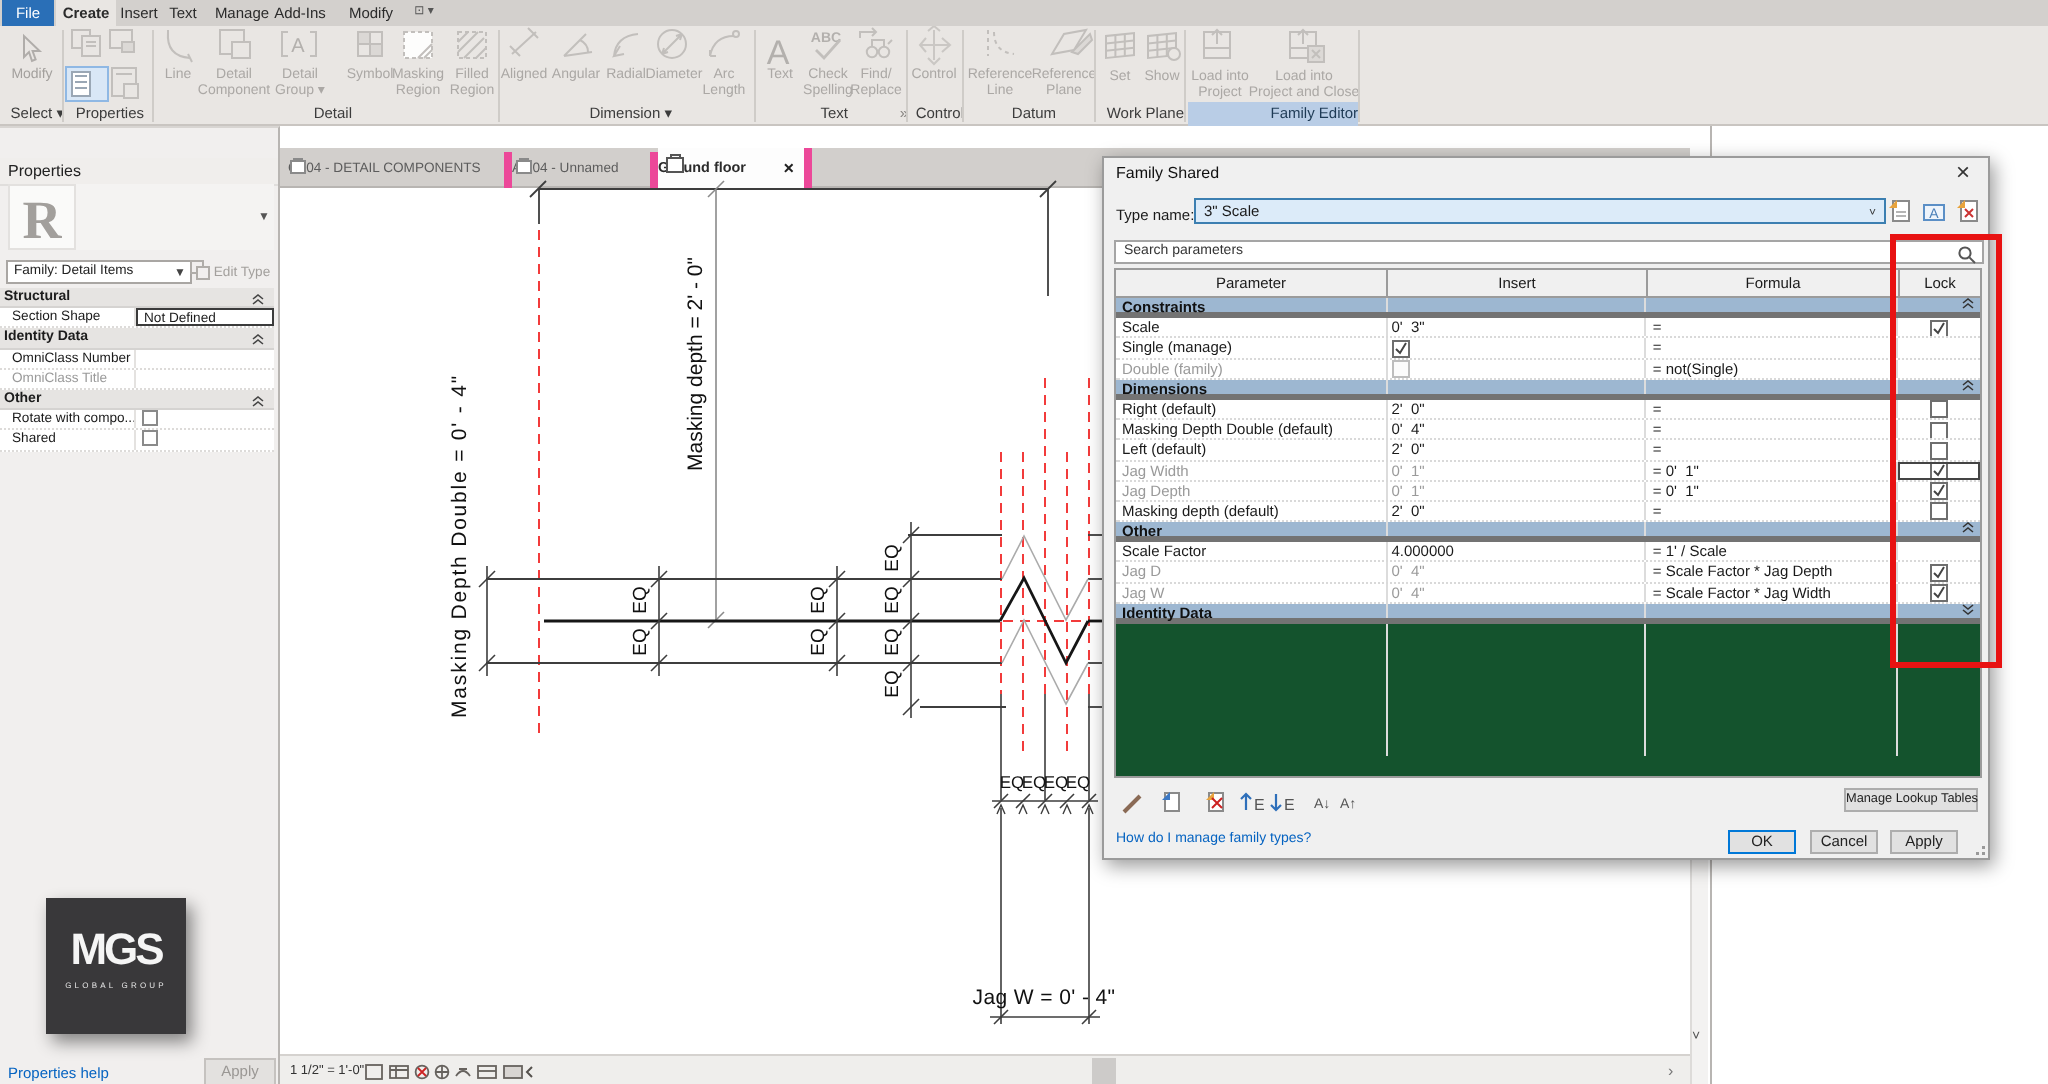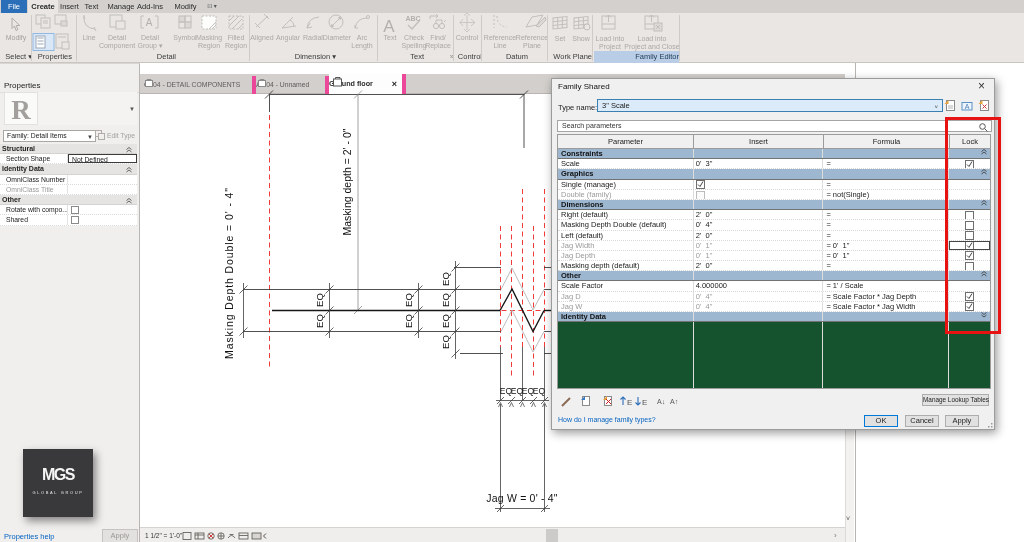--- a/index.html
+++ b/index.html
@@ -27,28 +27,28 @@
 .ctab{position:absolute;top:13px;height:18px;font-size:6.8px;color:#5c5c5c;line-height:18px;border-right:4px solid #ec4899;white-space:nowrap;overflow:hidden}
 .ctab.on{background:#fdfdfd;color:#2b2b2b;top:11px;height:20px;line-height:20px}
 .viewbar{position:absolute;left:0;top:464px;width:705px;height:15px;background:#efeeec;border-top:1px solid #d5d2cf;font-size:7px;color:#333}
 .dlg{position:absolute;left:551px;top:78px;width:444px;height:352px;background:#f0f0f0;border:1px solid #9b9b9b;box-shadow:2px 3px 9px rgba(0,0,0,.4);z-index:5}
 .drow{display:flex;height:10.2px;font-size:7.5px;line-height:10.2px;background:#fff;border-bottom:1px dotted #d9d9d9}
 .drow>div{overflow:hidden;white-space:nowrap}
 .dc1{width:136px;padding-left:3px;border-right:1px solid #dcdcdc}
 .dc2{width:130px;padding-left:2px;border-right:1px solid #dcdcdc}
 .dc3{width:126px;padding-left:3px;border-right:1px solid #dcdcdc}
 .dc4{width:41px;text-align:center}
-.dsec{display:flex;height:10.2px;background:#9db7d1;border-bottom:1px solid #737373;font-size:7.5px;font-weight:bold;line-height:10.2px;color:#111}
+.dsec{display:flex;height:10.2px;background:#9db7d1;border-bottom:3px solid #737373;font-size:7.5px;font-weight:bold;line-height:10.2px;color:#111}
 .dsec .dc4{text-align:right;padding-right:3px}
 .gray{color:#9a9a9a}
 .btn{position:absolute;height:12px;background:#e1e1e1;border:1px solid #adadad;font-size:7.5px;text-align:center;line-height:10px;color:#222}
 .lnk{color:#0563c1;}
 .redrect{position:absolute;left:945px;top:117px;width:56px;height:217px;border:3px solid #e81212;z-index:9}
 .mgs{position:absolute;left:23px;top:449px;width:70px;height:68px;background:#39383a;z-index:6;box-shadow:3px 4px 8px rgba(0,0,0,.45);text-align:center}
-.mgs .big{color:#f5f5f5;font-size:16px;font-weight:bold;letter-spacing:-1.5px;margin-top:15px;line-height:22px}
+.mgs .big{color:#f5f5f5;font-size:22px;font-weight:bold;letter-spacing:-1.5px;margin-top:15px;line-height:22px}
 .mgs .sub{color:#e8e8e8;font-size:4px;letter-spacing:1.6px;margin-top:4px}
 .chk{width:9px;height:9px;vertical-align:middle}
 </style></head><body>
 
 <div class="topbar"></div>
 <div class="file">File</div>
 <div class="ttab on" style="left:28px;width:30px">Create</div>
 <div class="ttab" style="left:59px;width:21px">Insert</div>
 <div class="ttab" style="left:83px;width:17px">Text</div>
 <div class="ttab" style="left:106px;width:30px">Manage</div>
@@ -436,28 +436,20 @@
       </div>
     <div class="drow">
         <div class="dc1">Scale</div>
         <div class="dc2">0'&nbsp;&nbsp;3"</div>
         <div class="dc3">=</div>
         <div class="dc4"><svg class="chk" viewBox="0 0 9 9">
             <rect x="0.5" y="0.5" width="8" height="8" fill="#fff" stroke="#6e6e6e"></rect>
             <path d="M2 4.5 L4 6.5 L7 1.5" stroke="#444" fill="none"></path>
           </svg></div>
       </div>
-    <div class="dsec">
-        <div class="dc1">Graphics</div>
-        <div class="dc2"></div>
-        <div class="dc3"></div>
-        <div class="dc4"><svg width="6" height="6" viewBox="0 0 6 6" style="vertical-align:1px">
-            <path d="M0.5 2.5 L3 0.5 L5.5 2.5 M0.5 5 L3 3 L5.5 5" stroke="#333" fill="none" stroke-width="0.8"></path>
-          </svg></div>
-      </div>
     <div class="drow">
         <div class="dc1">Single (manage)</div>
         <div class="dc2"><svg class="chk" viewBox="0 0 9 9" style="margin-top:0.5px">
             <rect x="0.5" y="0.5" width="8" height="8" fill="#fff" stroke="#6e6e6e"></rect>
             <path d="M2 4.5 L4 6.5 L7 1.5" stroke="#444" fill="none"></path>
           </svg></div>
         <div class="dc3">=</div>
         <div class="dc4"></div>
       </div>
     <div class="drow">

